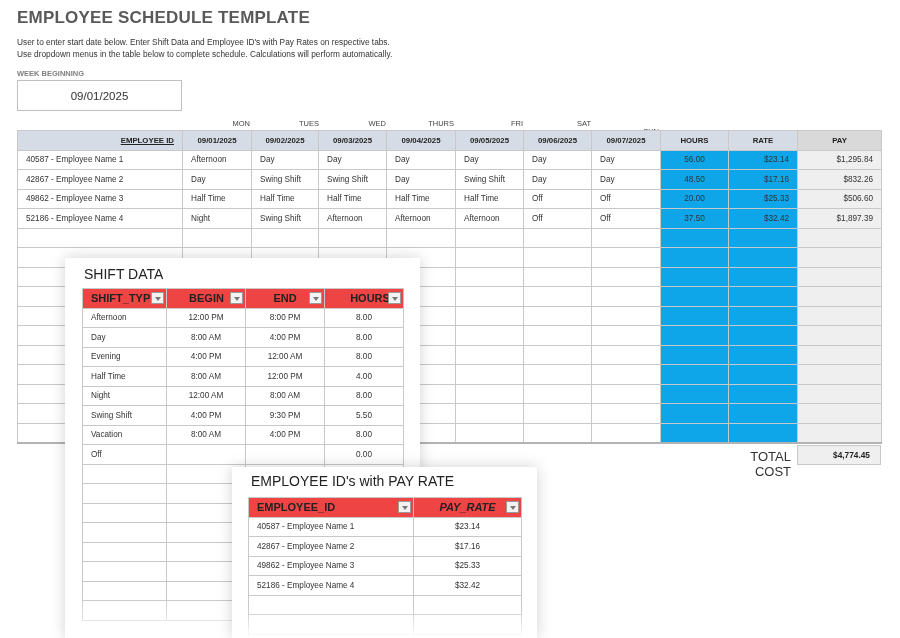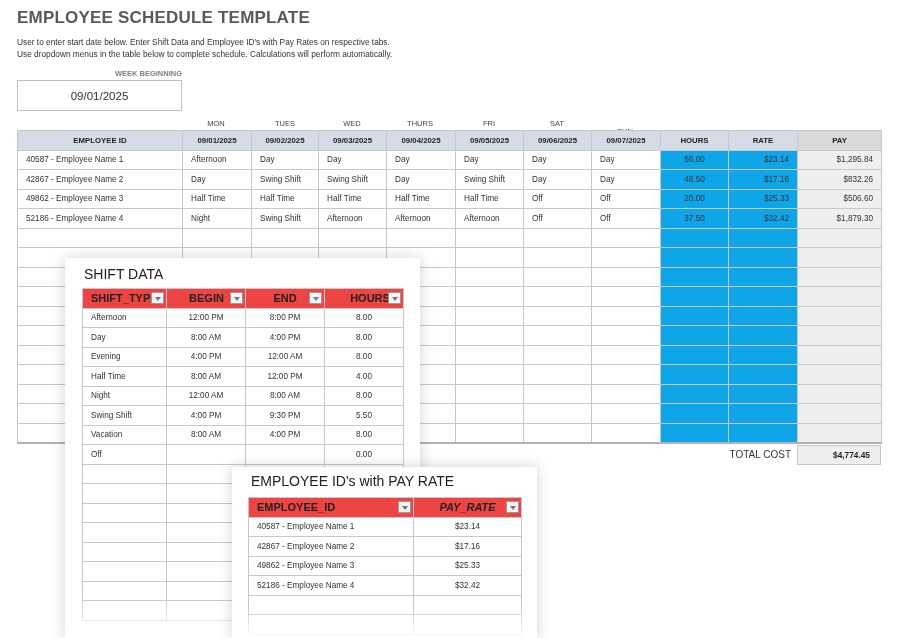--- a/index.html
+++ b/index.html
@@ -1,34 +1,34 @@
 <!DOCTYPE html>
 <html><head>
 <meta charset="utf-8">
 <style>
   * { box-sizing: border-box; margin: 0; padding: 0; }
   body { width: 900px; height: 638px; background: #ffffff; font-family: "Liberation Sans", sans-serif; color: #333; position: relative; overflow: hidden; }
   .title { position: absolute; left: 17px; top: 8px; font-size: 17px; font-weight: bold; color: #595959; letter-spacing: 0.2px; }
   .instr { position: absolute; left: 17px; top: 37px; font-size: 8.3px; color: #333; line-height: 11.5px; }
-  .wb-label { position: absolute; left: 17px; top: 69px; width: 165px; text-align: right; font-size: 7.5px; font-weight: bold; color: #7f7f7f; }
+  .wb-label { position: absolute; left: 17px; top: 69px; width: 165px; text-align: left; font-size: 7.5px; font-weight: bold; color: #7f7f7f; }
   .wb-box { position: absolute; left: 17px; top: 80px; width: 165px; height: 31px; border: 1px solid #bfbfbf; text-align: center; line-height: 30px; font-size: 11.5px; color: #333; }
   .day-names { position: absolute; top: 119px; font-size: 7.5px; color: #444; }
-  .day-names span { position: absolute; text-align: center; width: 68px; }
+  .day-names span { position: absolute; text-align: right; width: 68px; }
   table { border-collapse: collapse; }
   .main { position: absolute; left: 17px; top: 130px; table-layout: fixed; }
   .main td, .main th { border: 1px solid #c8c8c8; height: 19.5px; font-size: 8.2px; padding: 0 8px; white-space: nowrap; overflow: hidden; }
   .main th { background: #d5dce6; font-weight: bold; color: #222; text-align: center; font-size: 7.8px; }
-  .main th.first { text-align: center; }
+  .main th.first { text-align: right; text-decoration: underline; }
   .main th.pay { background: #d9d9d9; }
   .main td.calc { background: #0ea5e9; }
   .main td.payc { background: #efefef; text-align: right; }
   .main td.num { text-align: center; }
   .main td.rate { text-align: right; }
   .main tr.last td { border-bottom: 2px solid #b3b3b3; }
-  .total-label { position: absolute; left: 728px; top: 449px; width: 69px; text-align: right; padding-right: 6px; font-size: 10px; color: #333; }
+  .total-label { position: absolute; left: 728px; top: 449px; width: 69px; text-align: right; padding-right: 6px; font-size: 13px; color: #333; }
   .total-val { position: absolute; left: 797px; top: 445px; width: 84px; height: 20px; background: #efefef; border: 1px solid #c8c8c8; text-align: right; padding-right: 10px; line-height: 19px; font-size: 8.3px; font-weight: bold; color: #222; }
   .panel { position: absolute; background: #fff; box-shadow: 0 0 14px rgba(0,0,0,0.18); }
   .panel h2 { font-weight: normal; font-size: 14px; color: #222; position: absolute; }
   .panel table td, .panel table th { border: 1px solid #c8c8c8; height: 19.5px; font-size: 8.2px; padding: 0 8px; white-space: nowrap; }
   .panel table th { background: #ef4444; font-weight: bold; font-size: 11px; color: #222; position: relative; }
   .panel table td.c { text-align: center; }
   .filt { position: absolute; right: 2px; top: 3px; width: 13px; height: 12px; border: 1px solid #999; background: #f2f2f2; }
   .filt::after { content: ""; position: absolute; left: 3px; top: 4px; border-left: 3px solid transparent; border-right: 3px solid transparent; border-top: 4px solid #777; }
   .fade { position: absolute; left: 0; right: 0; bottom: 0; height: 40px; background: linear-gradient(rgba(255,255,255,0), #fff); }
 </style>
@@ -126,21 +126,21 @@
         <td>52186 - Employee Name 4</td>
         <td>Night</td>
         <td>Swing Shift</td>
         <td>Afternoon</td>
         <td>Afternoon</td>
         <td>Afternoon</td>
         <td>Off</td>
         <td>Off</td>
         <td class="calc num">37.50</td>
         <td class="calc rate">$32.42</td>
-        <td class="payc">$1,879.30</td>
+        <td class="payc">$1,897.39</td>
       </tr>
       <tr>
         <td></td>
         <td></td>
         <td></td>
         <td></td>
         <td></td>
         <td></td>
         <td></td>
         <td></td>

